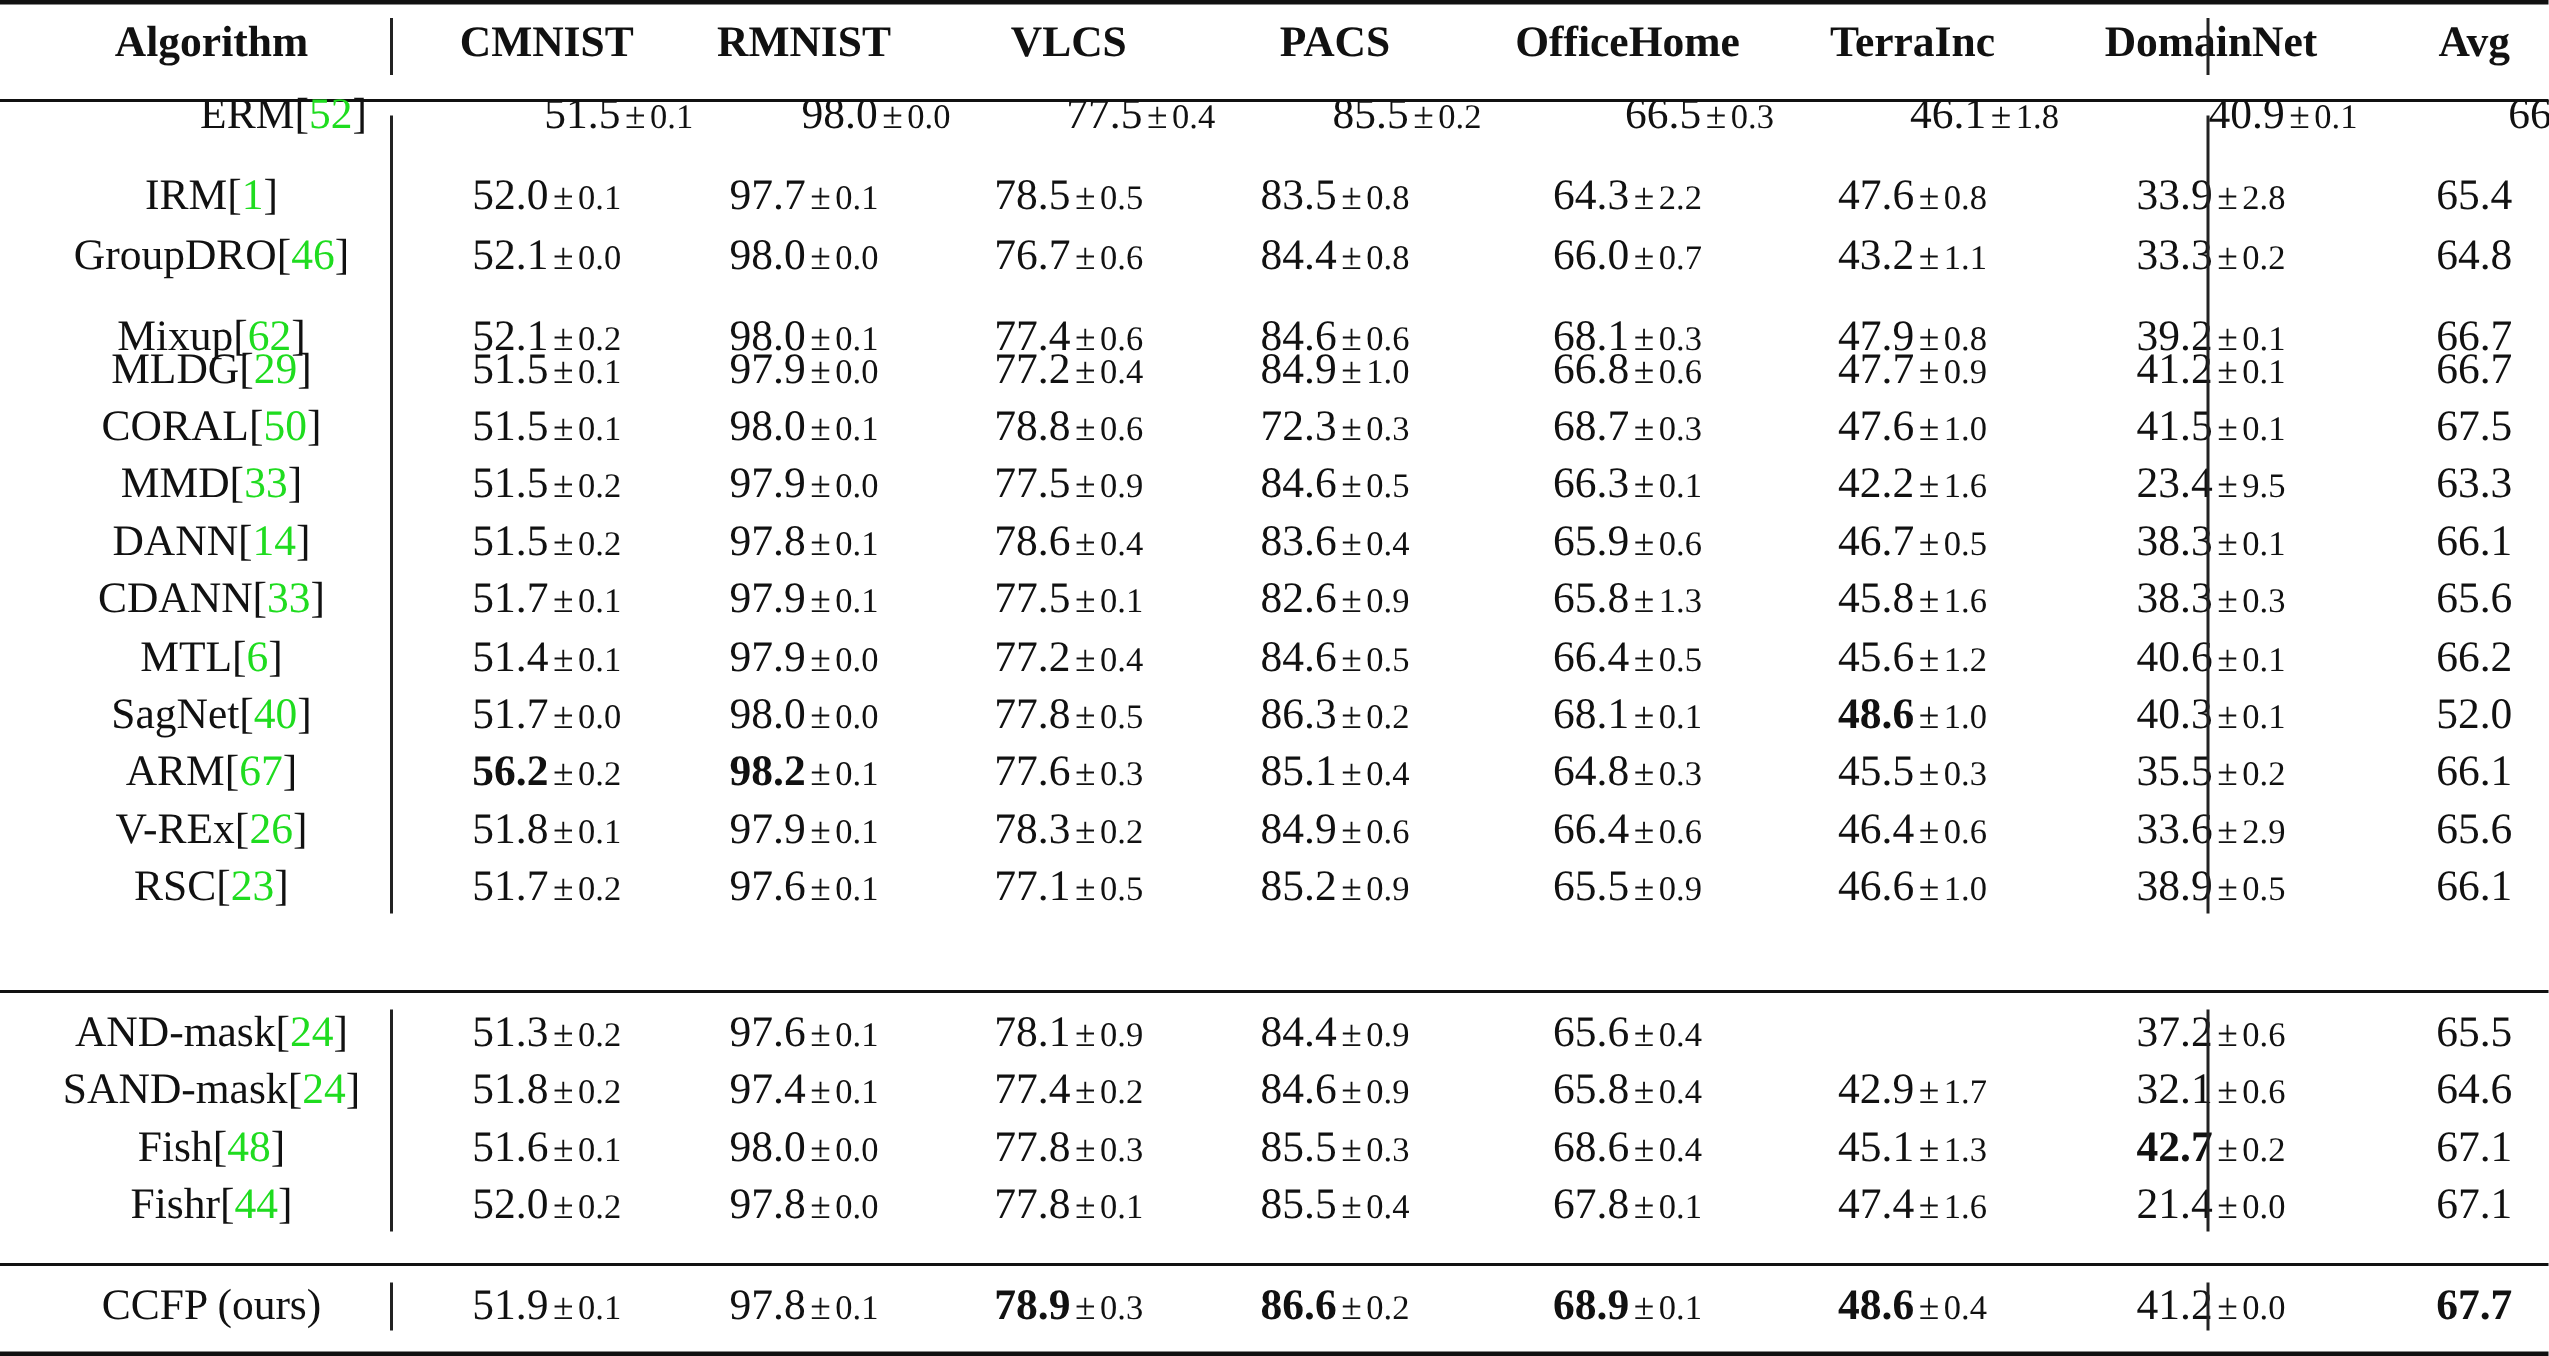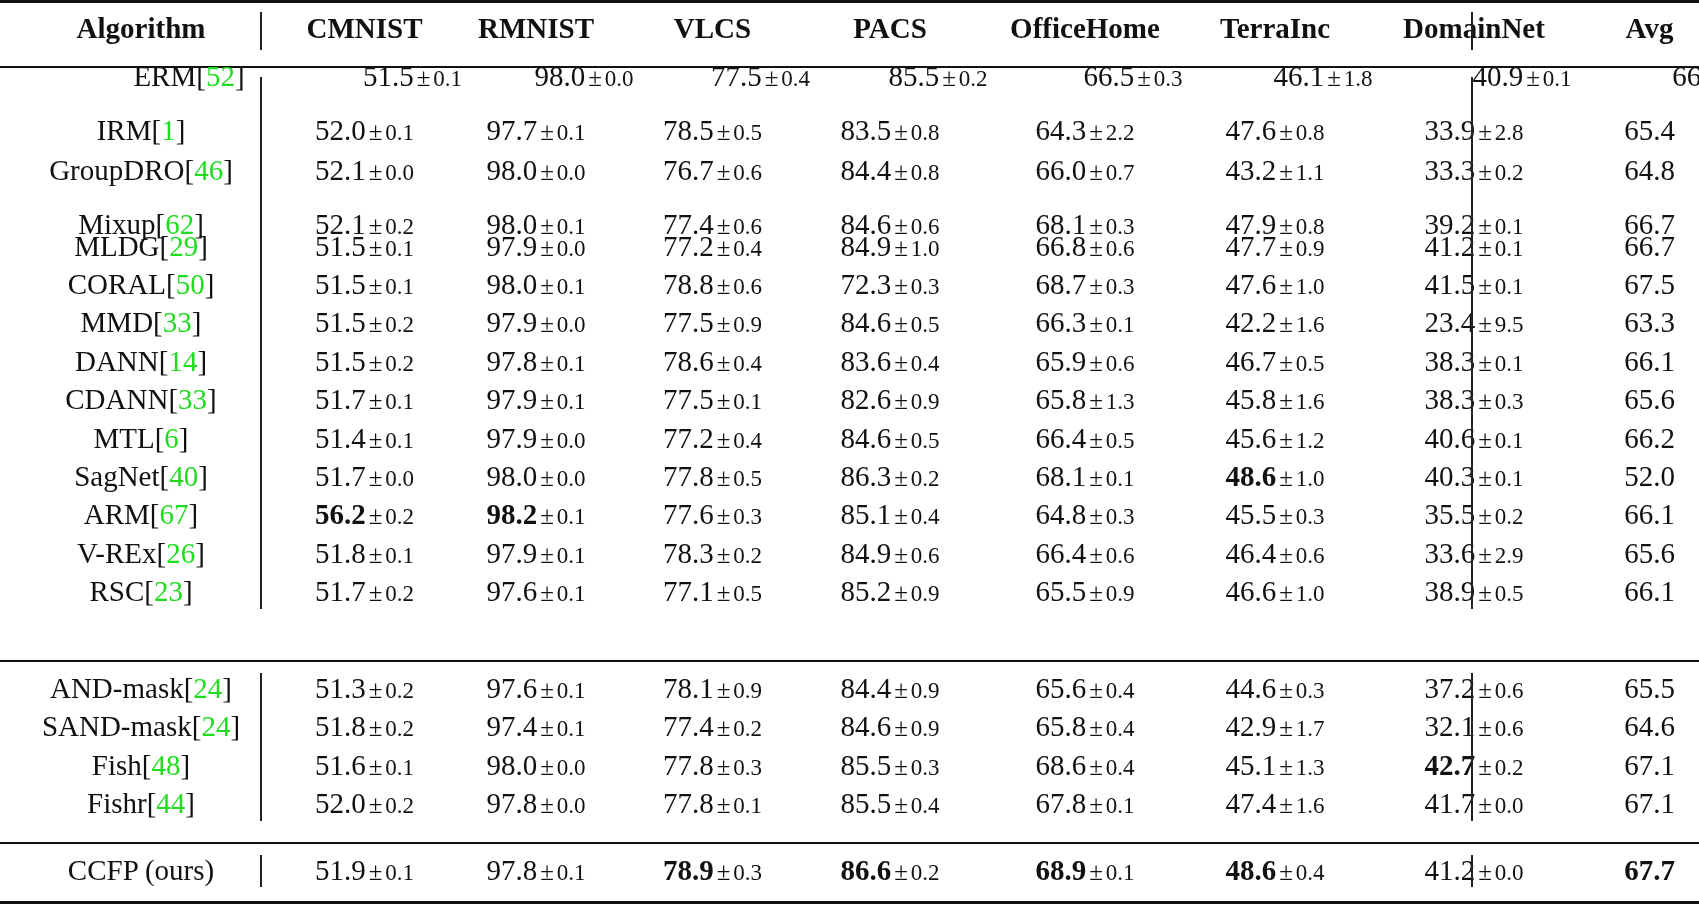--- a/index.html
+++ b/index.html
@@ -213,21 +213,20 @@
         <div class="cell c6"><span class="mean">38.9</span><span class="pm">±</span><span class="std">0.5</span></div>
         <div class="cell c-avg avg">66.1</div>
       </div>
       <div class="row" style="top: 669px;">
         <div class="cell c-alg"><span>AND-mask</span><span>[</span><span class="cite" style="color: rgb(31, 220, 31);">24</span><span>]</span></div>
         <div class="cell c0"><span class="mean">51.3</span><span class="pm">±</span><span class="std">0.2</span></div>
         <div class="cell c1"><span class="mean">97.6</span><span class="pm">±</span><span class="std">0.1</span></div>
         <div class="cell c2"><span class="mean">78.1</span><span class="pm">±</span><span class="std">0.9</span></div>
         <div class="cell c3"><span class="mean">84.4</span><span class="pm">±</span><span class="std">0.9</span></div>
         <div class="cell c4"><span class="mean">65.6</span><span class="pm">±</span><span class="std">0.4</span></div>
-        <div class="cell c5"><span class="mean">44.6</span><span class="pm">±</span><span class="std">0.3</span></div>
         <div class="cell c6"><span class="mean">37.2</span><span class="pm">±</span><span class="std">0.6</span></div>
         <div class="cell c-avg avg">65.5</div>
       </div>
       <div class="row" style="top: 707.4px;">
         <div class="cell c-alg"><span>SAND-mask</span><span>[</span><span class="cite" style="color: rgb(31, 220, 31);">24</span><span>]</span></div>
         <div class="cell c0"><span class="mean">51.8</span><span class="pm">±</span><span class="std">0.2</span></div>
         <div class="cell c1"><span class="mean">97.4</span><span class="pm">±</span><span class="std">0.1</span></div>
         <div class="cell c2"><span class="mean">77.4</span><span class="pm">±</span><span class="std">0.2</span></div>
         <div class="cell c3"><span class="mean">84.6</span><span class="pm">±</span><span class="std">0.9</span></div>
         <div class="cell c4"><span class="mean">65.8</span><span class="pm">±</span><span class="std">0.4</span></div>
@@ -247,21 +246,21 @@
         <div class="cell c-avg avg">67.1</div>
       </div>
       <div class="row" style="top: 784.2px;">
         <div class="cell c-alg"><span>Fishr</span><span>[</span><span class="cite" style="color: rgb(31, 220, 31);">44</span><span>]</span></div>
         <div class="cell c0"><span class="mean">52.0</span><span class="pm">±</span><span class="std">0.2</span></div>
         <div class="cell c1"><span class="mean">97.8</span><span class="pm">±</span><span class="std">0.0</span></div>
         <div class="cell c2"><span class="mean">77.8</span><span class="pm">±</span><span class="std">0.1</span></div>
         <div class="cell c3"><span class="mean">85.5</span><span class="pm">±</span><span class="std">0.4</span></div>
         <div class="cell c4"><span class="mean">67.8</span><span class="pm">±</span><span class="std">0.1</span></div>
         <div class="cell c5"><span class="mean">47.4</span><span class="pm">±</span><span class="std">1.6</span></div>
-        <div class="cell c6"><span class="mean">41.7</span><span class="pm">±</span><span class="std">0.0</span></div>
+        <div class="cell c6"><span class="mean">21.4</span><span class="pm">±</span><span class="std">0.0</span></div>
         <div class="cell c-avg avg">67.1</div>
       </div>
       <div class="row" style="top: 851px;">
         <div class="cell c-alg"><span>CCFP (ours)</span></div>
         <div class="cell c0"><span class="mean">51.9</span><span class="pm">±</span><span class="std">0.1</span></div>
         <div class="cell c1"><span class="mean">97.8</span><span class="pm">±</span><span class="std">0.1</span></div>
         <div class="cell c2"><span class="mean best">78.9</span><span class="pm">±</span><span class="std">0.3</span></div>
         <div class="cell c3"><span class="mean best">86.6</span><span class="pm">±</span><span class="std">0.2</span></div>
         <div class="cell c4"><span class="mean best">68.9</span><span class="pm">±</span><span class="std">0.1</span></div>
         <div class="cell c5"><span class="mean best">48.6</span><span class="pm">±</span><span class="std">0.4</span></div>

